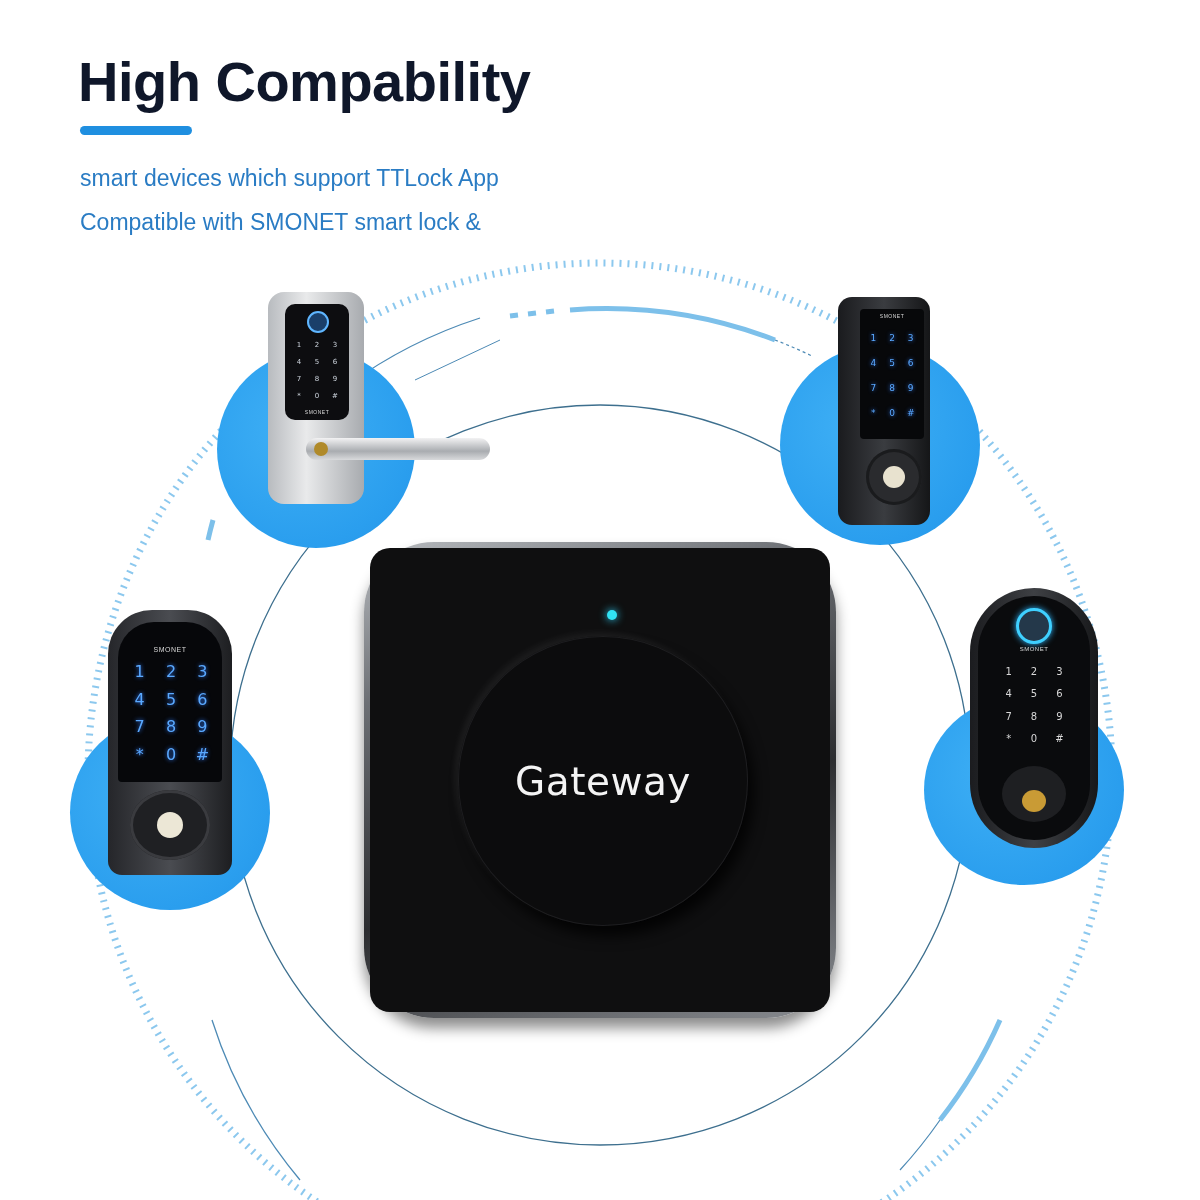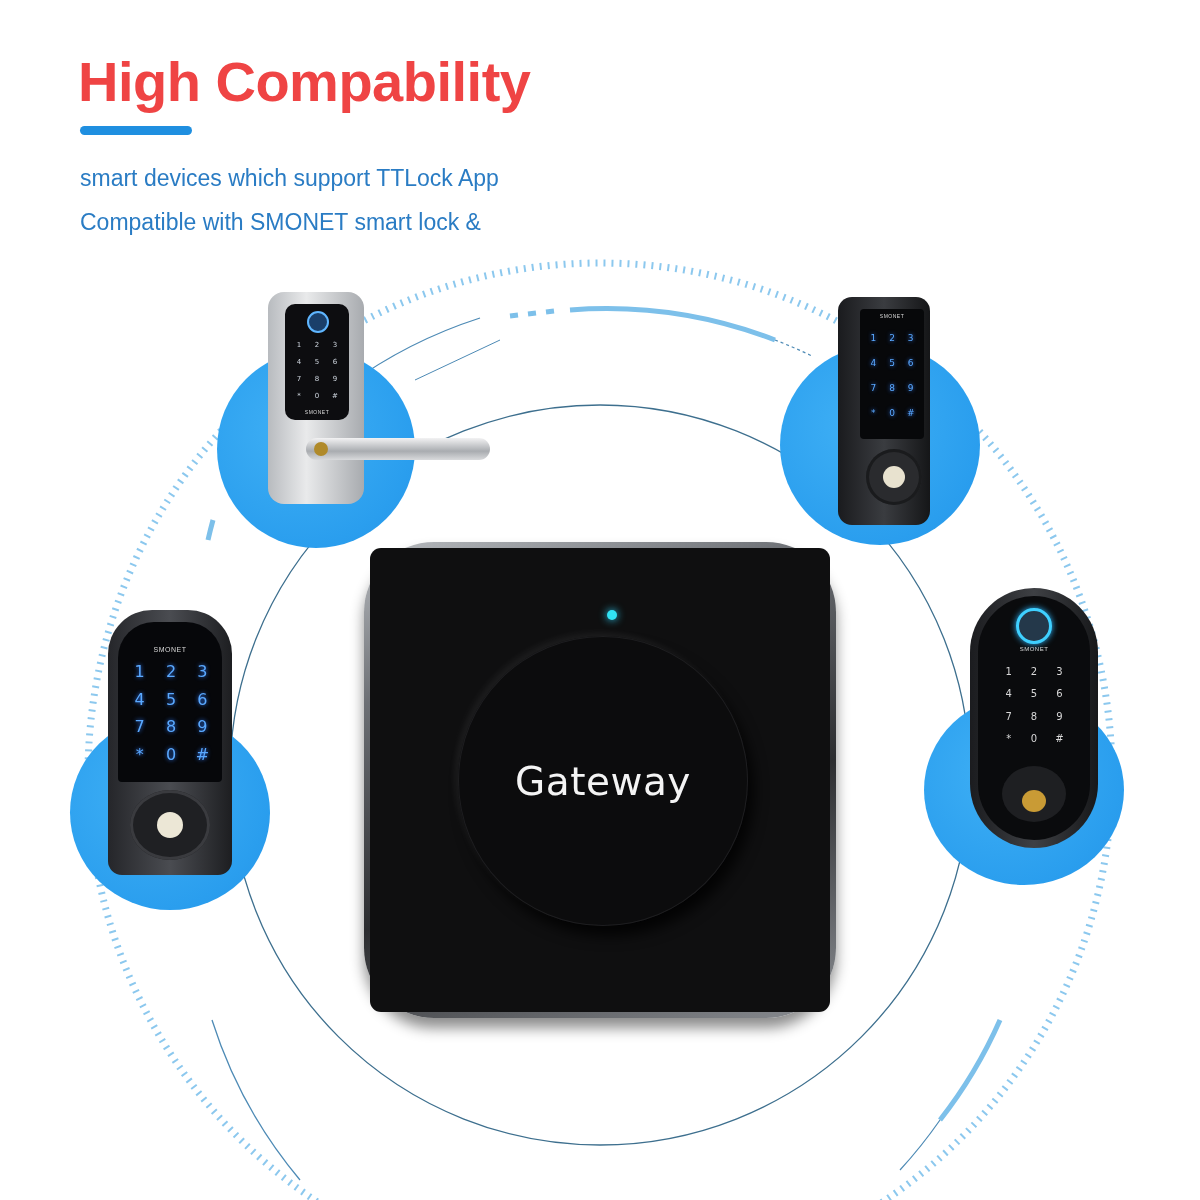--- a/index.html
+++ b/index.html
@@ -3,21 +3,21 @@
   <meta charset="utf-8">
   <style>
     html, body { margin: 0; padding: 0; }
     body {
       width: 1200px; height: 1200px; overflow: hidden;
       background: #ffffff; position: relative;
       font-family: "Liberation Sans", "DejaVu Sans", sans-serif;
     }
     .headline {
       position: absolute; left: 78px; top: 48px;
-      font-size: 56px; font-weight: 700; color: #ef4444;
+      font-size: 56px; font-weight: 700; color: #0f172a;
       letter-spacing: -0.5px; margin: 0; line-height: 1.2; text-align: right;
     }
     .accent-bar {
       position: absolute; left: 80px; top: 126px;
       width: 112px; height: 9px; border-radius: 5px; background: #1f8fe0;
     }
     .subtitle {
       position: absolute; left: 80px; top: 156px;
       font-size: 23px; color: #2a7cc4; line-height: 44px; margin: 0;
     }
@@ -30,21 +30,21 @@
     }
 
     .gateway {
       position: absolute; left: 364px; top: 542px;
       width: 472px; height: 476px; border-radius: 70px;
       background: linear-gradient(160deg, #b9bcc0 0%, #6d7075 25%, #2c2d30 60%, #8a8d92 100%);
       box-shadow: 0 10px 14px rgba(0,0,0,0.45);
     }
     .gateway-face {
       position: absolute; left: 6px; top: 6px; right: 6px; bottom: 6px;
-      border-radius: 11px; background: #0f0f10;
+      border-radius: 20px; background: #0f0f10;
     }
     .gateway-led {
       position: absolute; left: 237px; top: 62px; width: 10px; height: 10px;
       border-radius: 50%; background: #31e3f5; box-shadow: 0 0 8px #2fd6ff;
     }
     .gateway-knob {
       position: absolute; left: 88px; top: 88px; width: 290px; height: 290px;
       border-radius: 50%; background: #0c0c0d;
       box-shadow: -4px -4px 6px rgba(255,255,255,0.06), 6px 10px 14px rgba(0,0,0,0.8), inset 0 0 0 1px #1e1e20;
       display: flex; align-items: center; justify-content: center;

